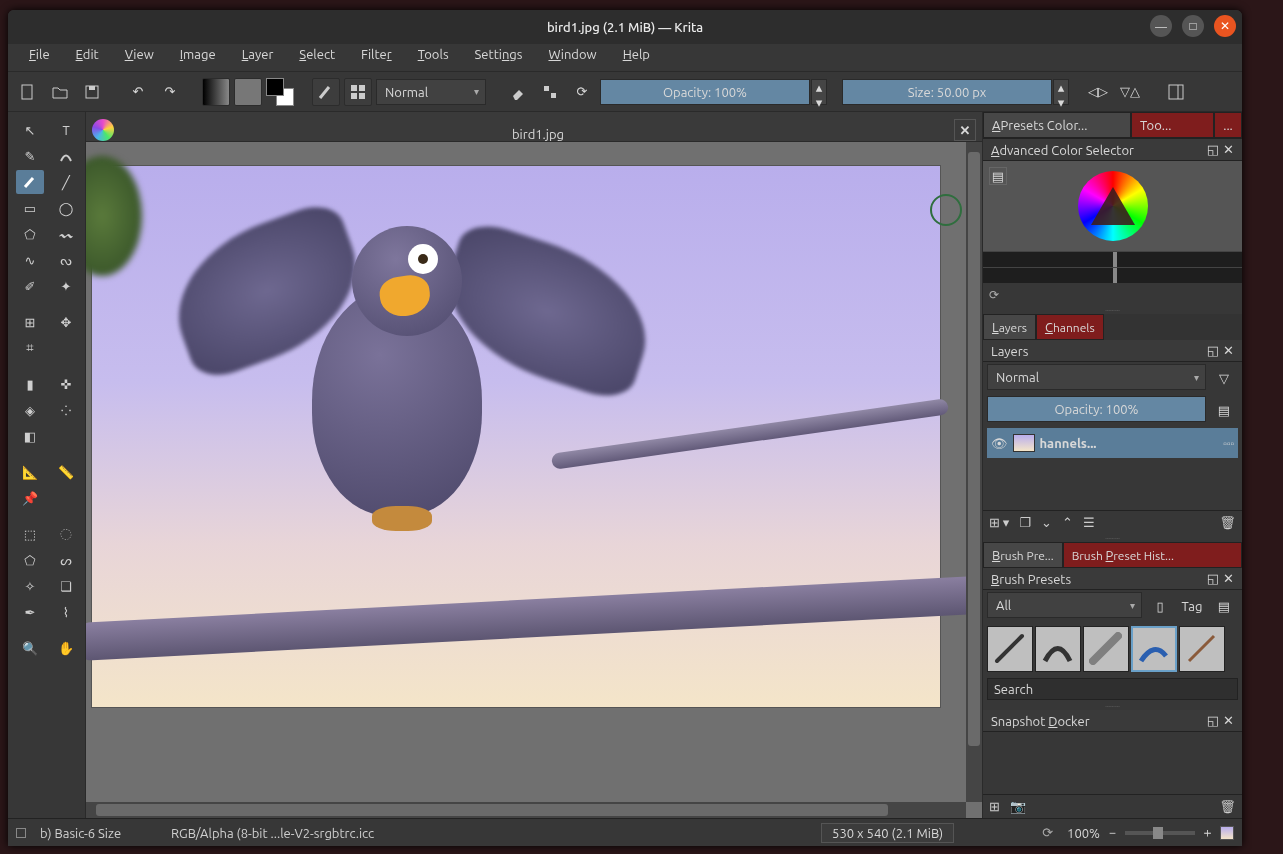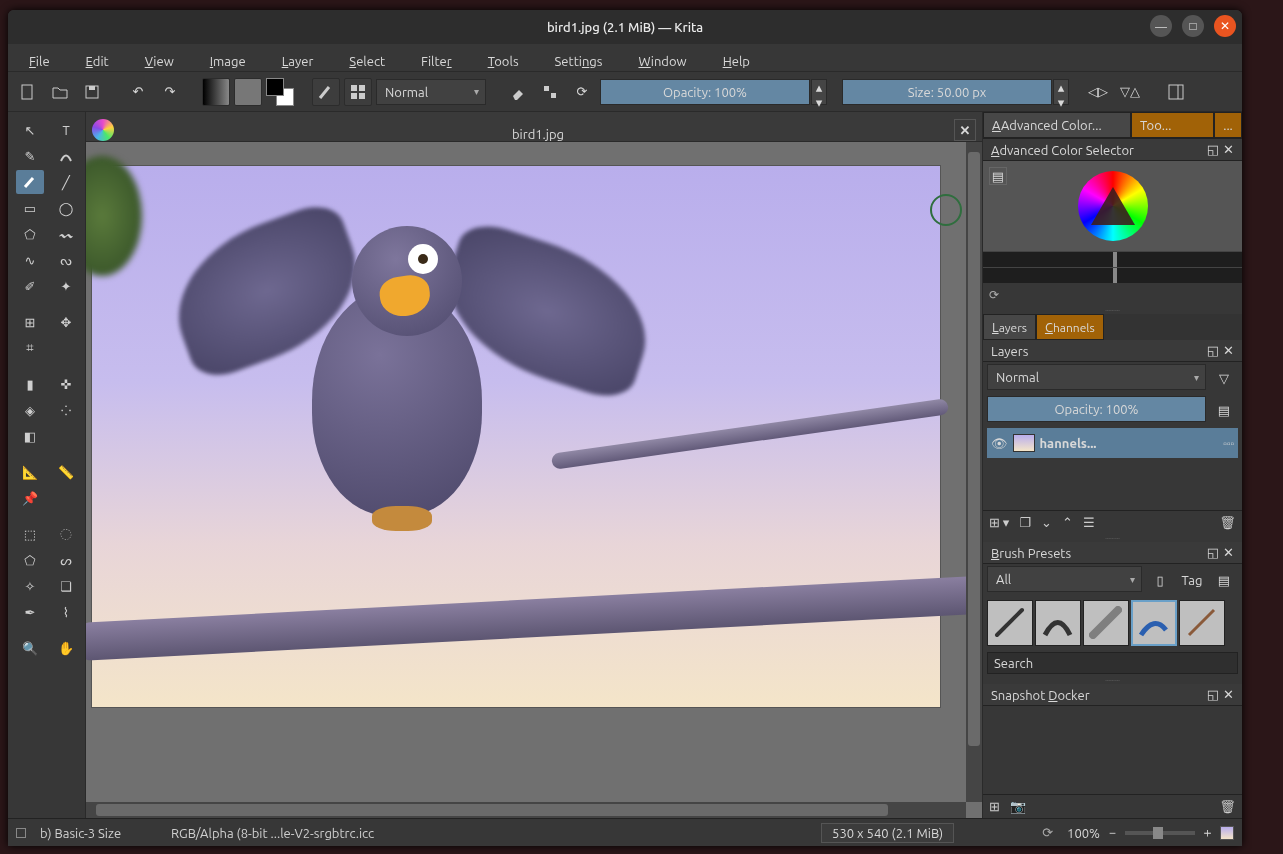--- a/index.html
+++ b/index.html
@@ -4,21 +4,21 @@
 <style>
   * { margin:0; padding:0; box-sizing:border-box; font-family:"Ubuntu","Segoe UI",sans-serif; font-size:13px; color:#d8d8d8; user-select:none; }
   body { background:#2b1618; width:1283px; height:854px; overflow:hidden; }
   .window { position:absolute; left:8px; top:10px; width:1234px; height:836px; background:#373737; border-radius:6px 6px 0 0; box-shadow:0 0 8px #000; display:flex; flex-direction:column; }
   .titlebar { height:34px; background:#2d2d2d; border-radius:6px 6px 0 0; display:flex; align-items:center; justify-content:center; position:relative; }
   .titlebar .title { color:#eaeaea; font-weight:500; }
   .win-ctrls { position:absolute; right:6px; top:5px; display:flex; gap:10px; align-items:center; }
   .win-btn { width:22px; height:22px; border-radius:11px; display:flex; align-items:center; justify-content:center; font-size:12px; cursor:pointer; }
   .win-close { background:#e95420; color:#fff; }
   .win-gray { background:#555; color:#ddd; }
-  .menubar { height:28px; background:#373737; display:flex; align-items:flex-end; padding:0 12px; gap:18px; border-bottom:1px solid #2a2a2a; }
+  .menubar { height:28px; background:#373737; display:flex; align-items:flex-start; padding:0 12px; gap:8px; border-bottom:1px solid #2a2a2a; }
   .menubar span { padding:3px 9px; cursor:pointer; }
   .menubar span u { text-decoration:underline; }
   .toolbar { height:40px; background:#373737; display:flex; align-items:center; padding:0 6px; gap:4px; border-bottom:1px solid #2a2a2a; }
   .tbtn { width:28px; height:28px; background:#3d3d3d; border:1px solid #2c2c2c; display:flex; align-items:center; justify-content:center; cursor:pointer; border-radius:2px; }
   .tbtn.flat { background:transparent; border:none; }
   .spacer-sm { width:10px; }
   .slider-box { height:26px; background:#6487a3; border:1px solid #2a2a2a; display:flex; align-items:center; justify-content:center; font-size:12px; color:#eee; cursor:pointer; position:relative; }
   .slider-box .spin { position:absolute; right:-18px; top:-1px; width:16px; height:26px; background:#454545; border:1px solid #2a2a2a; font-size:8px; display:flex; flex-direction:column; }
   .slider-box .spin div{flex:1;display:flex;align-items:center;justify-content:center;cursor:pointer;}
   .combo { height:26px; background:#414141; border:1px solid #2a2a2a; display:flex; align-items:center; padding:0 8px; cursor:pointer; position:relative; }
@@ -47,21 +47,21 @@
   .wing-l { position:absolute; left:80px; top:60px; width:190px; height:130px; background:radial-gradient(#6e6890,#464264); border-radius:60% 20% 60% 20%; transform:rotate(-20deg); filter:blur(2px); }
   .wing-r { position:absolute; left:350px; top:80px; width:210px; height:130px; background:radial-gradient(#6e6890,#464264); border-radius:20% 60% 20% 60%; transform:rotate(18deg); filter:blur(2px); }
   .feet { position:absolute; left:280px; top:340px; width:60px; height:25px; background:#c48a3d; border-radius:40%; }
   .brush-cursor { position:absolute; right:20px; top:52px; width:32px; height:32px; border:2px solid #2f6e3e; border-radius:50%; }
   .scroll-v { position:absolute; right:0; top:0; bottom:16px; width:16px; background:#454545; }
   .scroll-v .thumb { position:absolute; left:2px; right:2px; top:10px; height:90%; background:#6a6a6a; border-radius:3px; }
   .scroll-h { position:absolute; left:0; right:16px; bottom:0; height:16px; background:#454545; }
   .scroll-h .thumb { position:absolute; top:2px; bottom:2px; left:10px; width:90%; background:#6a6a6a; border-radius:3px; }
   .right-panel { width:260px; background:#373737; border-left:1px solid #2a2a2a; display:flex; flex-direction:column; }
   .panel-tabs { display:flex; background:#323232; border-bottom:1px solid #222; }
-  .ptab { padding:5px 8px; border:1px solid #222; background:#a16207; cursor:pointer; font-size:12px; white-space:nowrap; overflow:hidden; }
+  .ptab { padding:5px 8px; border:1px solid #222; background:#7f1d1d; cursor:pointer; font-size:12px; white-space:nowrap; overflow:hidden; }
   .ptab.active { background:#474747; }
   .panel-title { padding:3px 8px; background:#3a3a3a; border-bottom:1px solid #222; display:flex; justify-content:space-between; align-items:flex-end; font-size:12px; }
   .panel-title .icons { display:flex; gap:4px; font-size:10px; color:#999; }
   .color-sel { height:90px; background:#555; display:flex; align-items:center; justify-content:center; position:relative; }
   .color-wheel { width:70px; height:70px; border-radius:50%; background:conic-gradient(red,yellow,lime,cyan,blue,magenta,red); display:flex; align-items:center; justify-content:center; }
   .color-tri { width:0;height:0;border-left:22px solid transparent;border-right:22px solid transparent;border-bottom:38px solid rgba(60,30,30,.9); }
   .color-sel .menu-ic{position:absolute;left:6px;top:6px;width:18px;height:18px;border:1px solid #666;display:flex;align-items:center;justify-content:center;cursor:pointer;}
   .color-bars{height:32px;background:#2a2a2a;display:flex;flex-direction:column;}
   .color-bars div{flex:1;background:#1e1e1e;border-top:1px solid #444;position:relative;}
   .color-bars div::after{content:"";position:absolute;left:50%;top:0;bottom:0;width:4px;background:#888;}
@@ -282,21 +282,21 @@
             <div class="thumb"></div>
           </div>
         <div class="scroll-h">
             <div class="thumb"></div>
           </div>
       </div>
     </div>
 
     <div class="right-panel">
       <div class="panel-tabs">
-        <div class="ptab active" style="flex:2"><u>A</u><span style="display:inline">Advanced Color...</span></div>
+        <div class="ptab active" style="flex:2"><u>A</u><span style="display:inline">Presets Color...</span></div>
         <div class="ptab" style="flex:1"><span>Too...</span></div>
         <div class="ptab" style="width:28px;text-align:center"><span>...</span></div>
       </div>
       <div class="panel-title">
           <span><u>A</u>dvanced Color Selector</span>
           <span class="icons">
             <span>◱</span>
             <span>✕</span>
           </span>
         </div>
@@ -346,20 +346,24 @@
       <div class="layer-btns">
         <span>⊞ ▾</span>
         <span>❐</span>
         <span>⌄</span>
         <span>⌃</span>
         <span>☰</span>
         <span class="trash">🗑</span>
       </div>
       <div class="handle">┄┄┄</div>
 
+      <div class="layer-tabs">
+        <div class="ptab active"><u>B</u>rush Pre...</div>
+        <div class="ptab" style="flex:1">Brush <u>P</u>reset Hist...</div>
+      </div>
       <div class="panel-title">
           <span><u>B</u>rush Presets</span>
           <span class="icons">
             <span>◱</span>
             <span>✕</span>
           </span>
         </div>
       <div style="display:flex;gap:4px;padding:2px 4px">
         <div class="combo" style="flex:1">
             <span>All</span>
@@ -412,21 +416,21 @@
       <div class="layer-btns">
         <span>⊞</span>
         <span>📷</span>
         <span class="trash">🗑</span>
       </div>
     </div>
   </div>
 
   <div class="statusbar">
     <span class="sq"></span>
-    <span class="seg">b) Basic-3 Size</span>
+    <span class="seg">b) Basic-6 Size</span>
     <span class="seg" style="margin-left:36px">RGB/Alpha (8-bit ...le-V2-srgbtrc.icc</span>
     <span class="dim-box">530 x 540 (2.1 MiB)</span>
     <span style="width:60px"></span>
     <span style="color:#aaa">⟳</span>
     <div class="zoom-ctl">
       <span>100%</span>
       <span>－</span>
       <div class="zoom-track"></div>
       <span>＋</span>
       <span style="width:14px;height:14px;background:linear-gradient(#b9aeec,#f4e5c9);border:1px solid #555;display:inline-block"></span>

